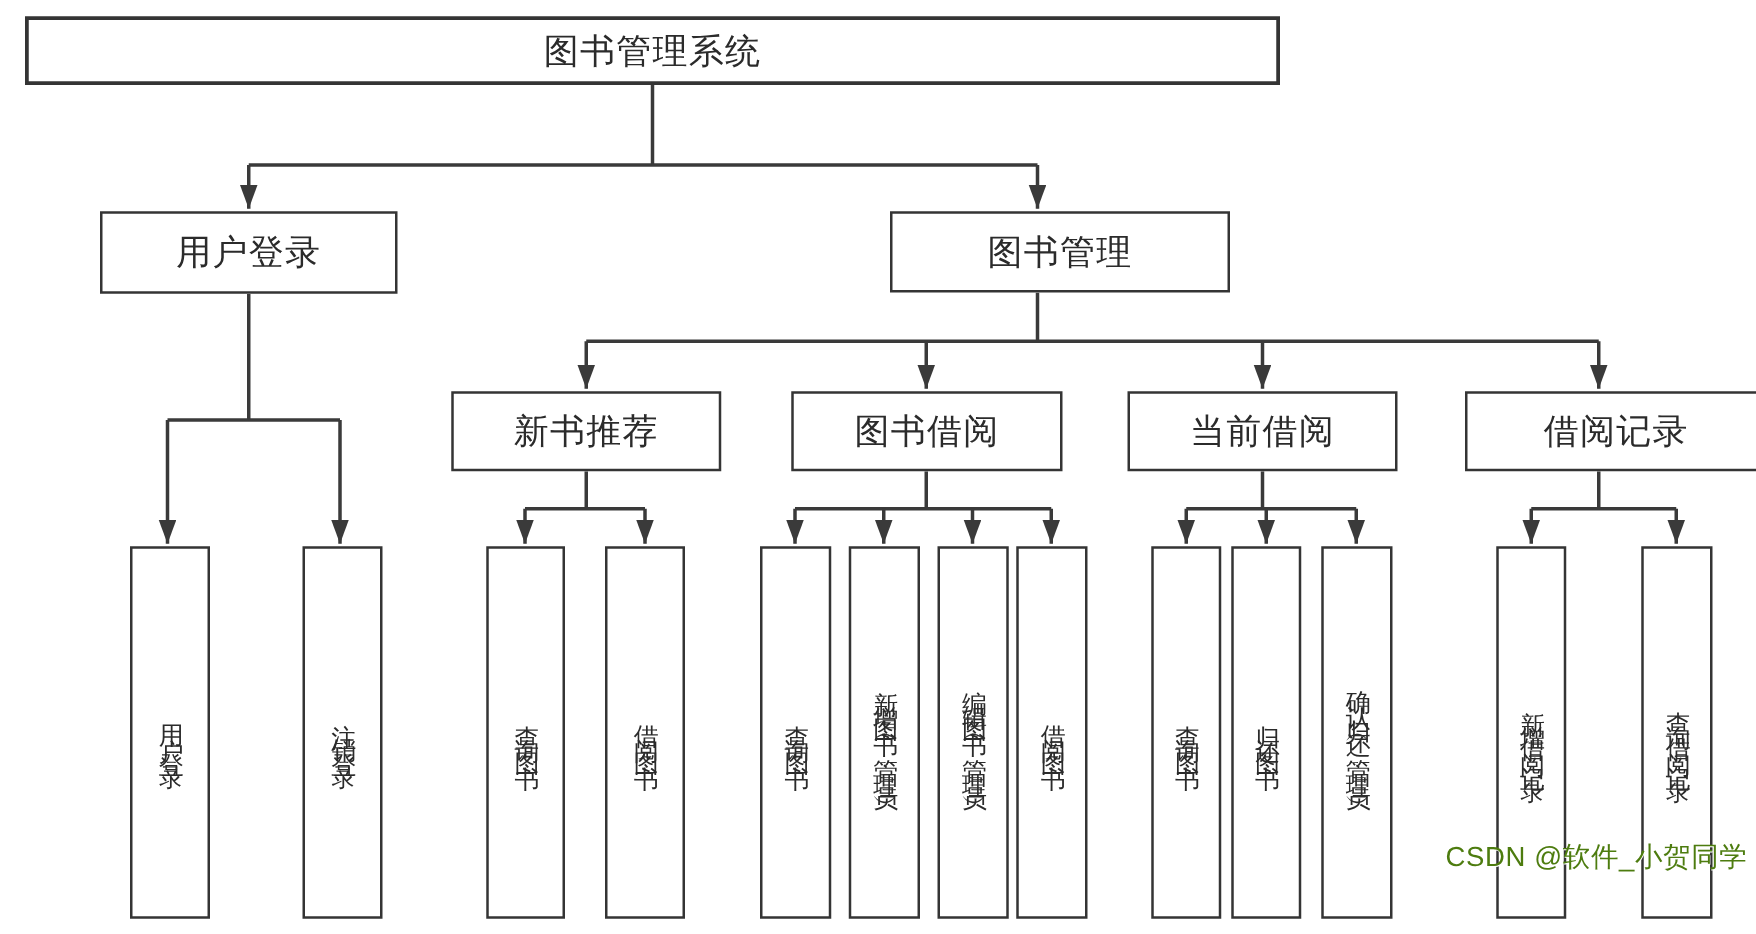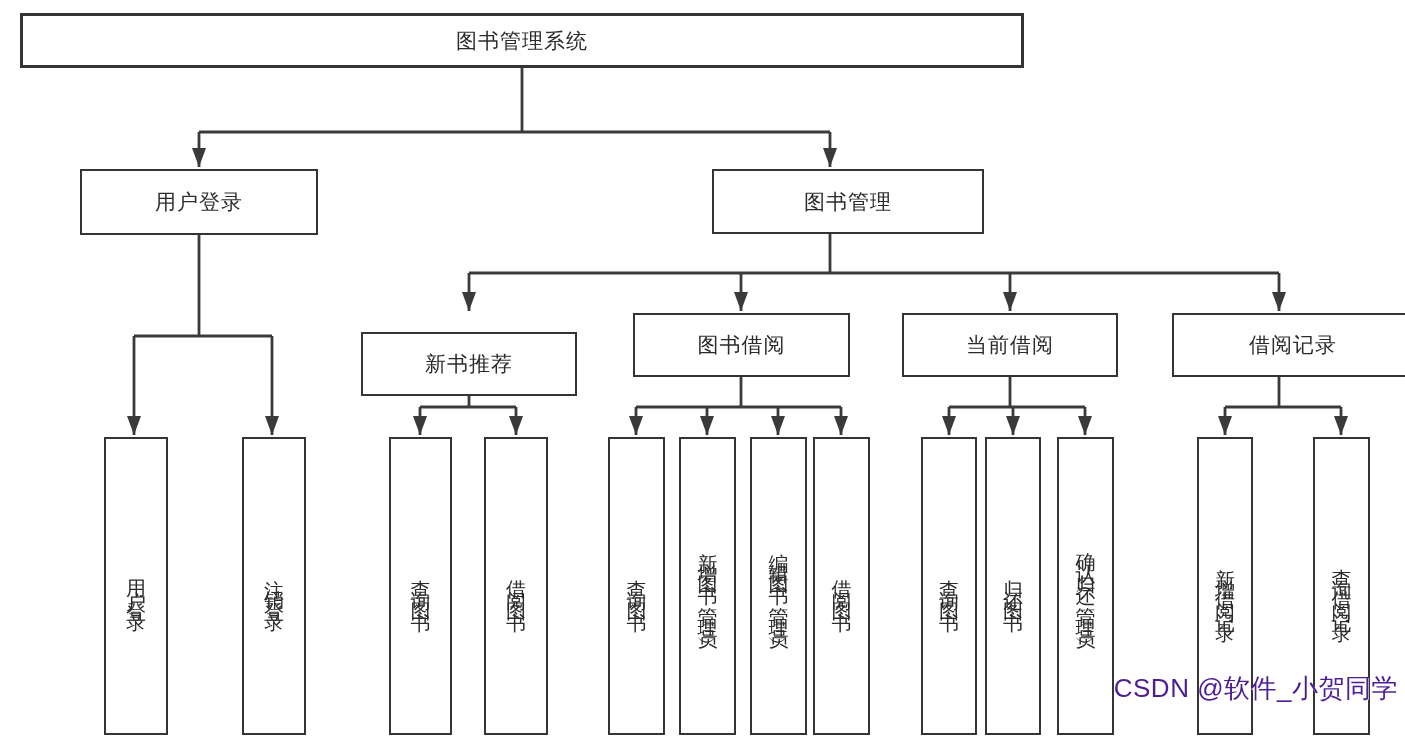--- a/index.html
+++ b/index.html
@@ -29,38 +29,38 @@
     background: #ffffff;
     display: flex;
     align-items: center;
     justify-content: center;
     color: #2b2b2b;
   }
   .node.root {
     border-width: 3px;
   }
   .hlabel {
-    font-size: 21px;
+    font-size: 28px;
     letter-spacing: 1px;
     white-space: nowrap;
   }
   .vlabel {
     writing-mode: vertical-lr;
     text-orientation: mixed;
     font-size: 20px;
     line-height: 1.05;
     letter-spacing: 11px;
     white-space: nowrap;
   }
   .watermark {
     position: absolute;
     right: 7px;
     top: 671px;
-    font-size: 26px;
-    color: #4c1d95;
+    font-size: 22px;
+    color: #4d7c0f;
     letter-spacing: 0.5px;
     white-space: nowrap;
     z-index: 5;
     text-shadow: 0.5px 0.5px 0 #ffffff;
   }
 </style>
 </head>
 <body>
 
 <div class="canvas">
@@ -119,21 +119,21 @@
     <span class="hlabel">图书管理系统</span>
   </div>
 
   <div class="node" style="left:80px; top:169px; width:238px; height:66px;">
     <span class="hlabel">用户登录</span>
   </div>
   <div class="node" style="left:712px; top:169px; width:272px; height:65px;">
     <span class="hlabel">图书管理</span>
   </div>
 
-  <div class="node" style="left:361px; top:313px; width:216px; height:64px;margin-top:19px;">
+  <div class="node" style="left:361px; top:313px; width:216px; height:64px;">
     <span class="hlabel">新书推荐</span>
   </div>
   <div class="node" style="left:902px; top:313px; width:216px; height:64px;">
     <span class="hlabel">当前借阅</span>
   </div>
   <div class="node" style="left:633px; top:313px; width:217px; height:64px;">
     <span class="hlabel">图书借阅</span>
   </div>
   <div class="node" style="left:1172px; top:313px; width:242px; height:64px;">
     <span class="hlabel">借阅记录</span>

